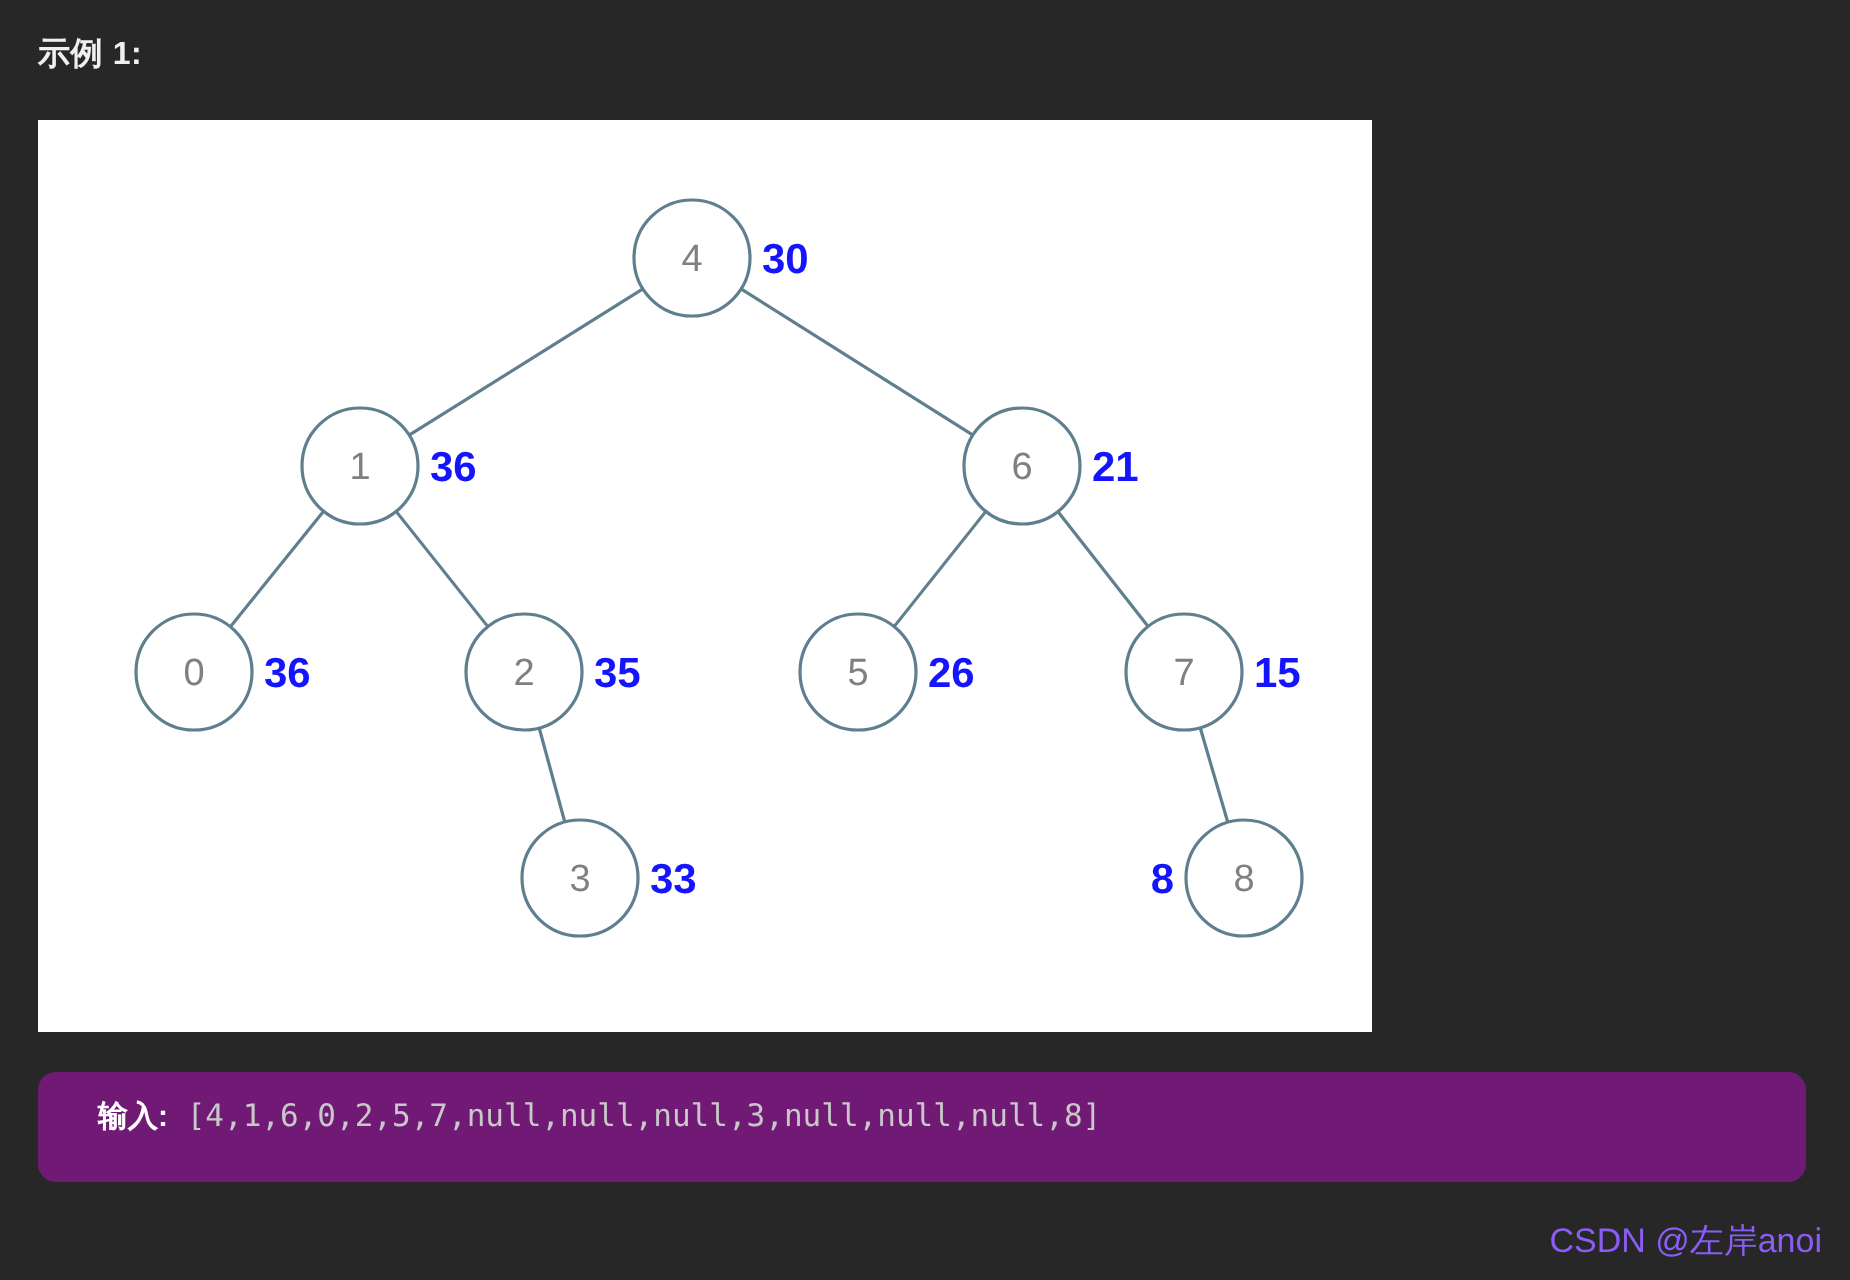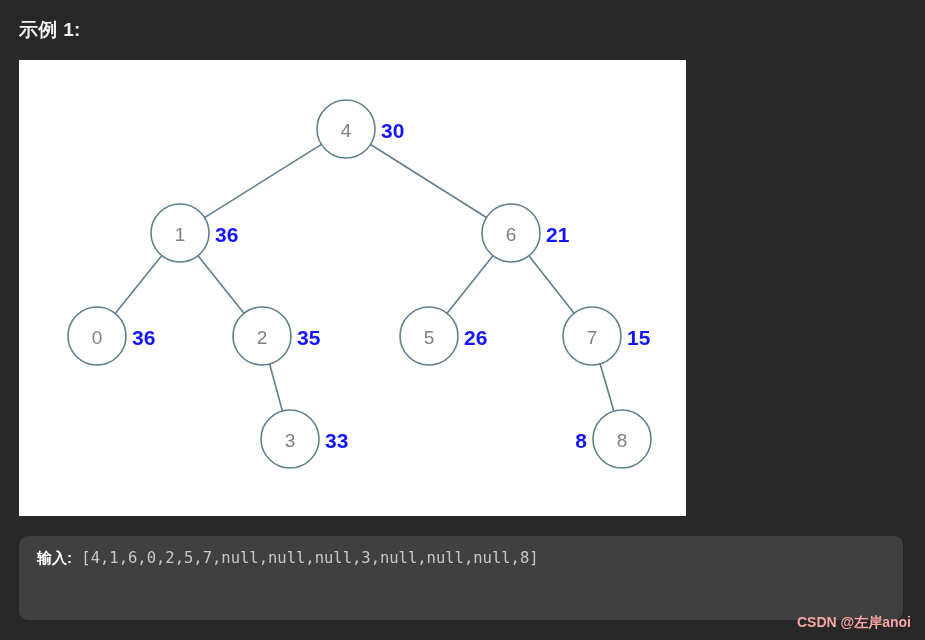--- a/index.html
+++ b/index.html
@@ -13,21 +13,21 @@
     font-family: "Liberation Sans", sans-serif;
     overflow: hidden;
     position: relative;
   }
 
   
   .page-title {
     position: absolute;
     left: 19px;
     top: 17px;
-    font-size: 19px;
+    font-size: 16px;
     font-weight: bold;
     color: #f0f0f0;
     letter-spacing: 0.3px;
     white-space: nowrap;
   }
 
   
   .figure-panel {
     position: absolute;
     left: 19px;
@@ -67,25 +67,25 @@
     stroke-width: 1.6;
     fill: none;
   }
 
   
   .io-block {
     position: absolute;
     left: 19px;
     top: 536px;
     width: 884px;
-    height: 84px;
-    background: #404040;
+    height: 55px;
+    background: #701a75;
     border-radius: 9px;
     box-sizing: border-box;
-    padding: 9px 0 0 18px;
+    padding: 9px 0 0 30px;
   }
   .io-line {
     font-family: "DejaVu Sans Mono", "Liberation Mono", monospace;
     font-size: 15.5px;
     line-height: 26px;
     white-space: nowrap;
   }
   .io-label {
     color: #ffffff;
     font-family: "Liberation Sans", sans-serif;
@@ -94,25 +94,24 @@
   }
   .io-value {
     color: #c8c8c8;
   }
 
   
   .watermark {
     position: absolute;
     right: 14px;
     bottom: 8px;
-    font-size: 14px;
-    color: #fca5a5;
+    font-size: 17px;
+    color: #8b5cf6;
     font-family: "Liberation Sans", sans-serif;
     white-space: nowrap;
-    font-weight: bold;
   }
 </style>
 </head>
 <body>
 
 <div class="page-title">示例 1:</div>
 
 <div class="figure-panel">
   <svg class="tree-svg" viewBox="0 0 667 456">
     <g id="edges-layer">

